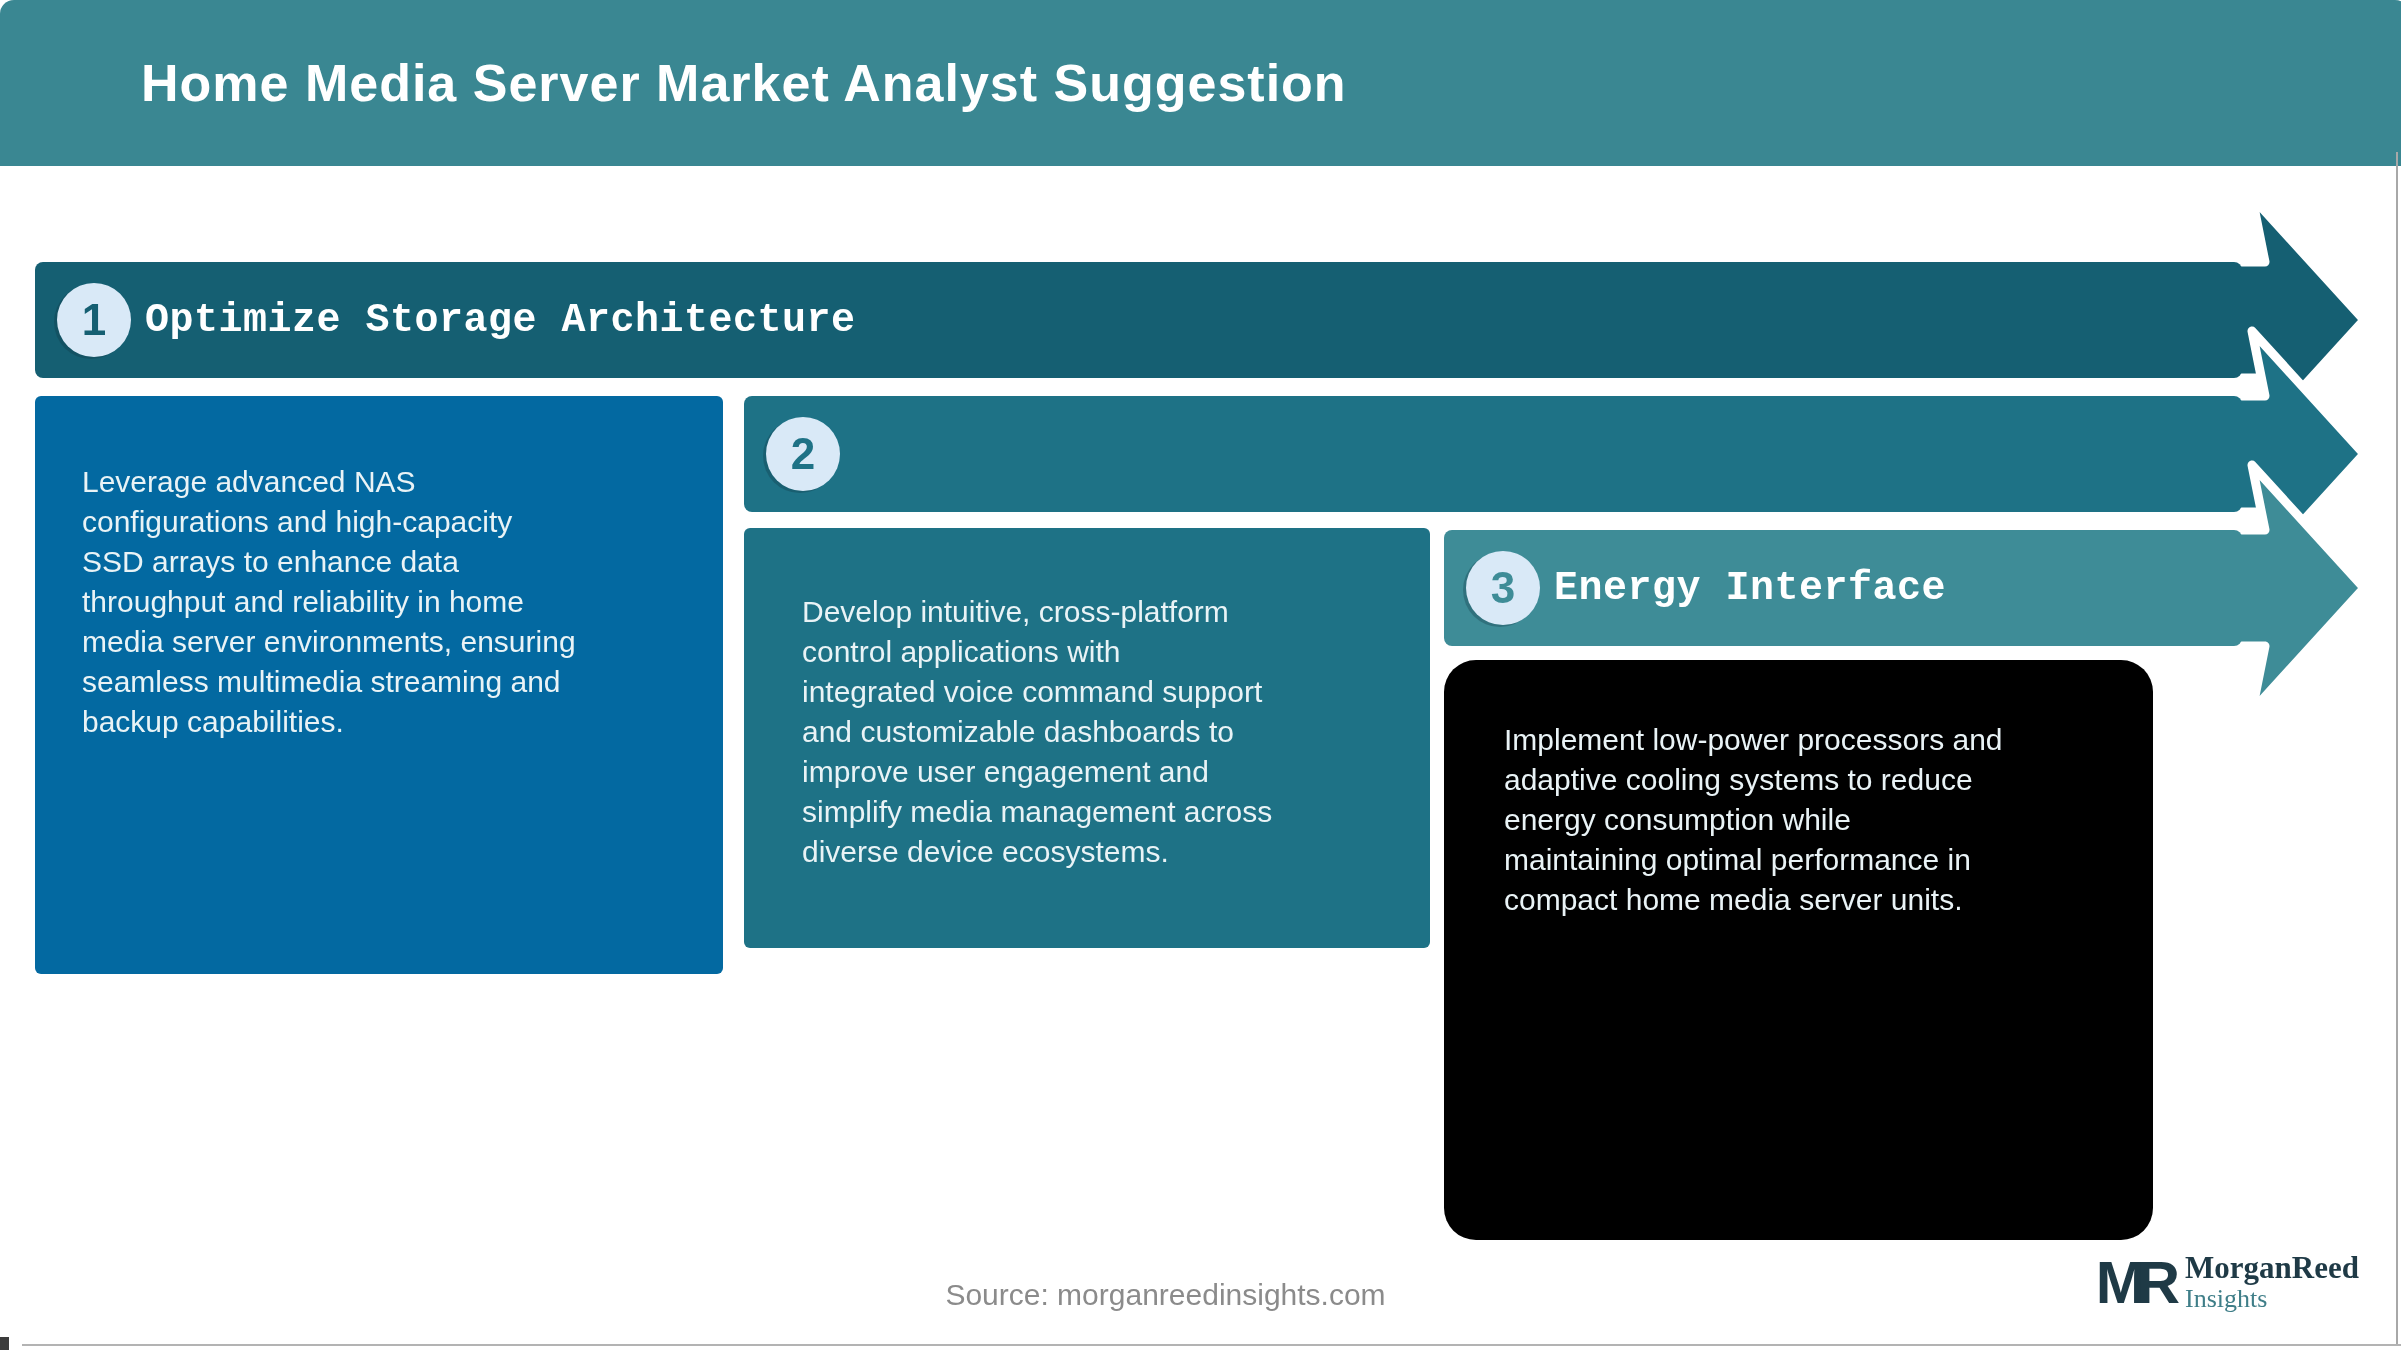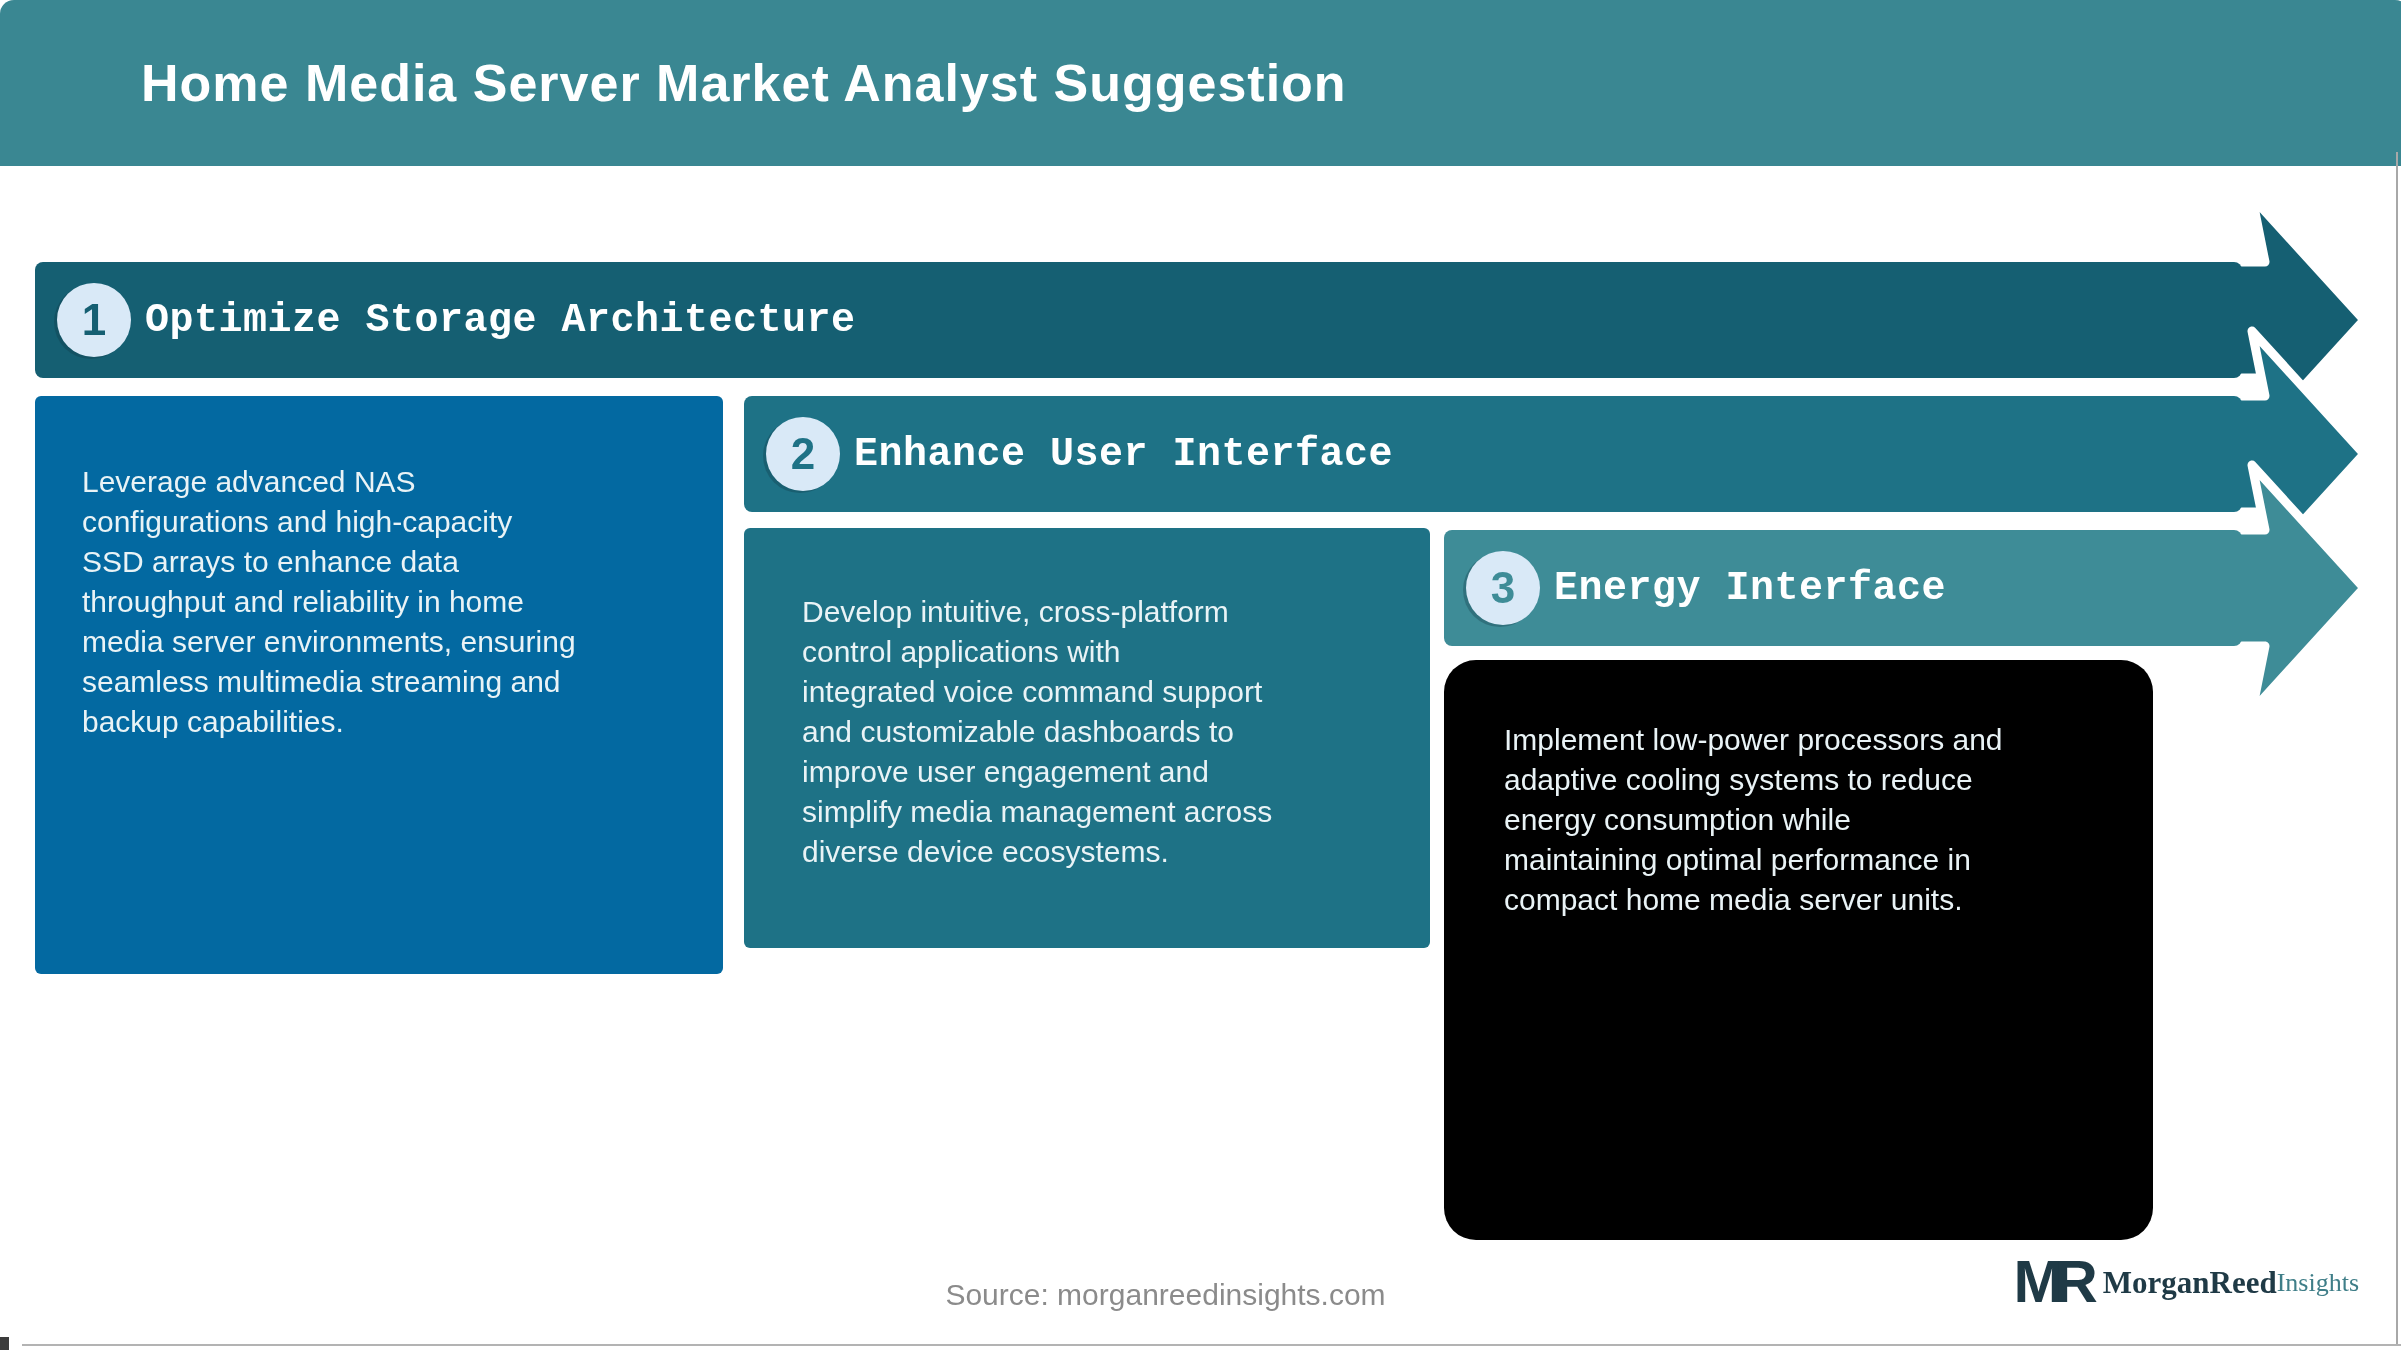--- a/index.html
+++ b/index.html
@@ -49,21 +49,21 @@
   }
   .logo{
     position:absolute;right:42px;top:1252px;
     display:flex;align-items:center;
   }
   .logo-mark{
     font-size:60px;font-weight:800;letter-spacing:-9px;line-height:60px;
     margin-right:14px;
     margin-left:36px;
   }
-  .logo-text{display:flex;line-height:31px;align-items:center;}
+  .logo-text{display:flex;flex-direction:column;line-height:31px;}
   .logo-name{font-family:"Liberation Serif", serif;font-weight:700;font-size:31px;}
   .logo-sub{font-family:"Liberation Serif", serif;font-weight:400;font-size:26px;}
   .edge-bottom-line{position:absolute;left:22px;right:0;top:1344px;height:2px;background:#b3b3b3;}
   .edge-corner-square{position:absolute;left:0;top:1337px;width:9px;height:13px;background:#3c3c3c;}
   .edge-right-line{position:absolute;left:2396px;top:152px;width:2px;height:1192px;background:#a8a8a8;}
 </style>
 </head>
 <body>
 
 <svg class="arrow-layer" viewBox="0 0 2401 1350" xmlns="http://www.w3.org/2000/svg">
@@ -76,21 +76,20 @@
   <div class="page-title">Home Media Server Market Analyst Suggestion</div>
 </div>
 
 <div class="band band-1" style="background-color: rgb(21, 95, 114);">
   <div class="num-circle" style="background-color: rgb(217, 233, 247); color: rgb(21, 95, 114);">1</div>
   <div class="band-title">Optimize Storage Architecture</div>
 </div>
 
 <div class="band band-2" style="background-color: rgb(30, 114, 134);">
   <div class="num-circle" style="background-color: rgb(217, 233, 247); color: rgb(30, 114, 134);">2</div>
-  <div class="band-title">Enhance User Interface</div>
 </div>
 
 <div class="band band-3" style="background-color: rgb(62, 140, 151);">
   <div class="num-circle" style="background-color: rgb(217, 233, 247); color: rgb(62, 140, 151);">3</div>
   <div class="band-title">Energy Interface</div>
 </div>
 
 <div class="body-box body-1" style="background-color: #0369a1; padding-left: 47px;">Leverage advanced NAS
 configurations and high-capacity
 SSD arrays to enhance data

